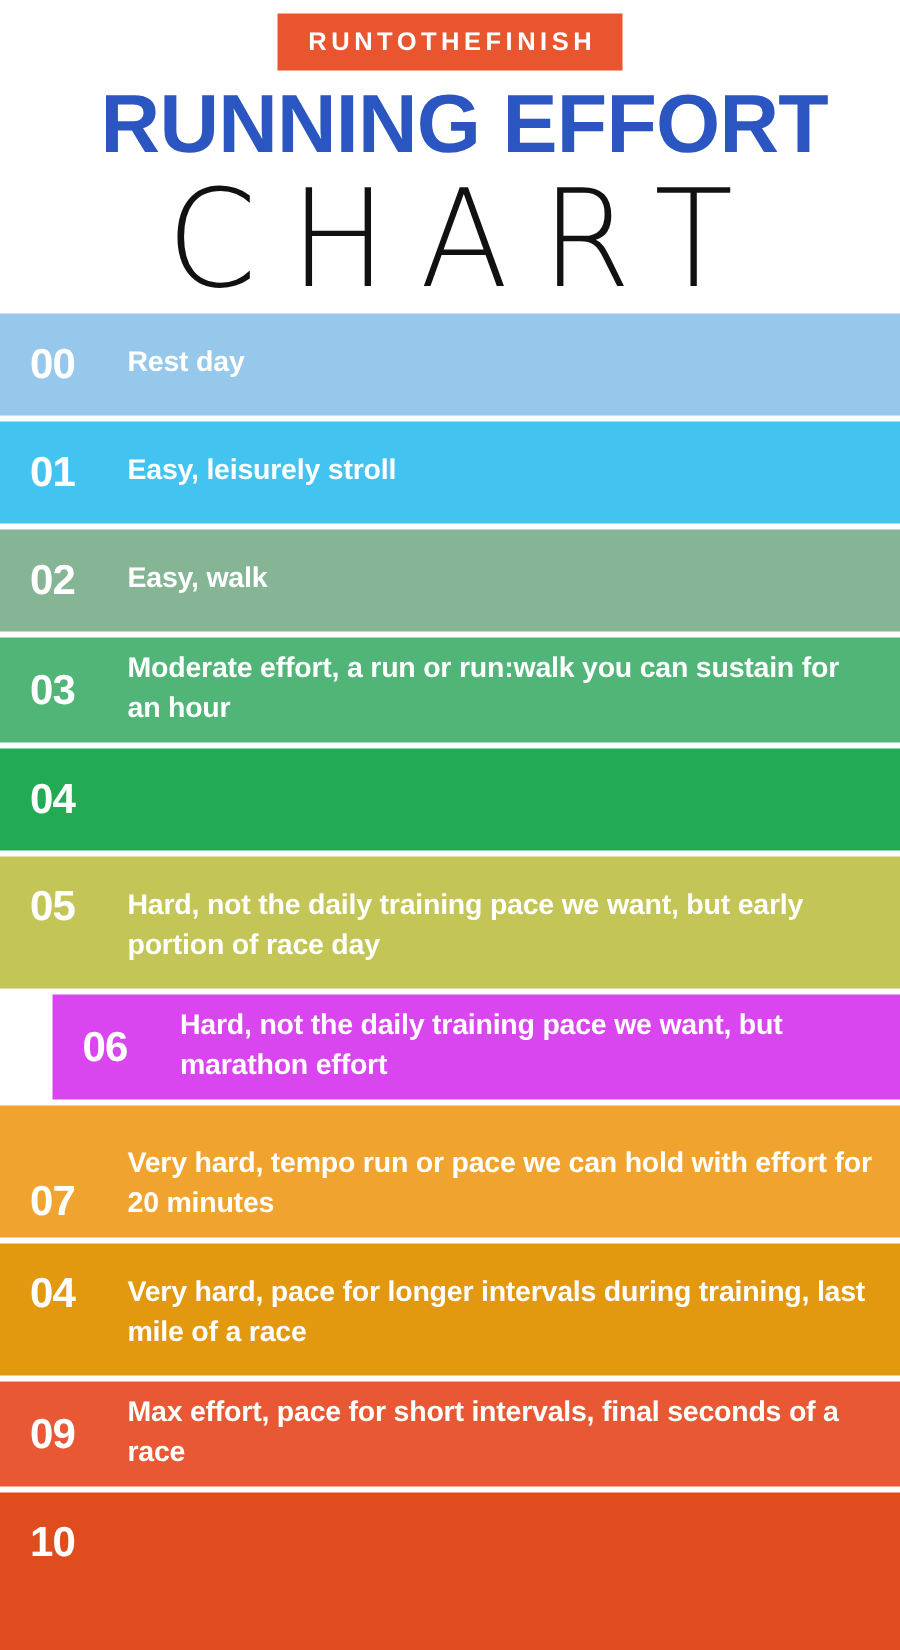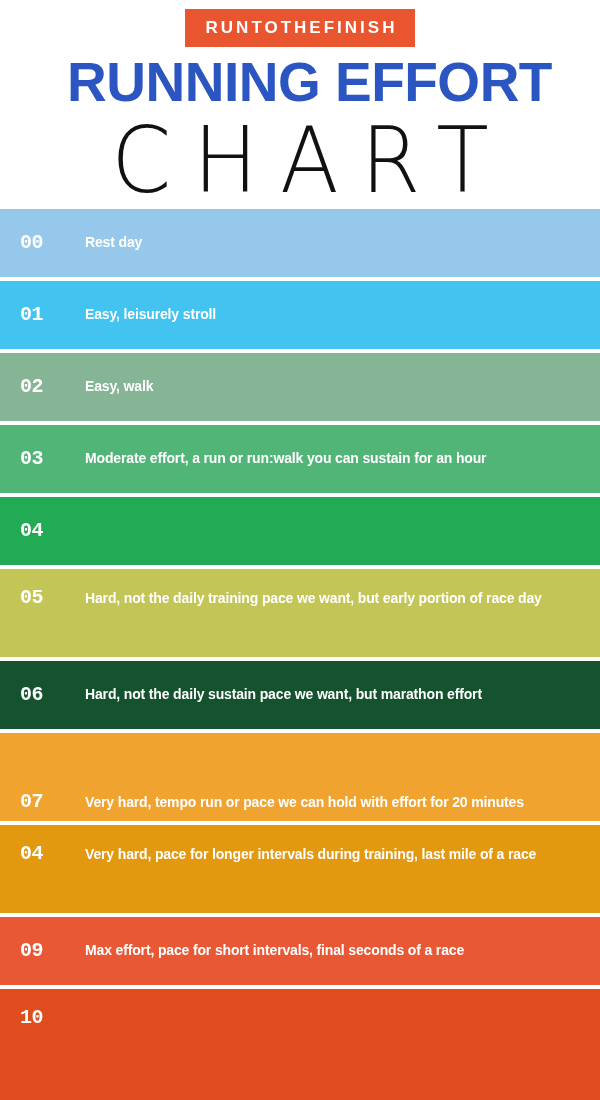--- a/index.html
+++ b/index.html
@@ -101,33 +101,33 @@
   .row.two-line {
     flex: 0 0 88px;
   }
   .row.last {
     flex: 1 1 auto;
   }
 
   .row-number {
     flex: 0 0 65px;
     color: #ffffff;
-    font-family: Liberation Mono, monospace;
+    font-family: Liberation Sans, sans-serif;
     font-weight: bold;
-    font-size: 20px;
+    font-size: 28px;
     line-height: 1.15;
     letter-spacing: -0.5px;
   }
 
   .row-text {
     flex: 1 1 auto;
     color: #ffffff;
     font-family: "Liberation Sans", sans-serif;
     font-weight: bold;
-    font-size: 14px;
+    font-size: 19px;
     line-height: 1.42;
     padding-top: 3px;
     letter-spacing: -0.15px;
   }
   .row.one-line .row-number { line-height: 1; }
   .row.one-line .row-text { padding-top: 0; }
 </style>
 </head>
 <body>
 
@@ -158,23 +158,23 @@
         <div class="row-number">03</div>
         <div class="row-text">Moderate effort, a run or run:walk you can sustain for an hour</div>
       </div>
       <div class="row one-line" style="background: rgb(34, 171, 84);">
         <div class="row-number">04</div>
       </div>
       <div class="row two-line" style="background: rgb(195, 197, 86);">
         <div class="row-number">05</div>
         <div class="row-text">Hard, not the daily training pace we want, but early portion of race day</div>
       </div>
-      <div class="row one-line" style="background: #14532d;">
+      <div class="row one-line" style="background: #d946ef; margin-left: 35px;">
         <div class="row-number">06</div>
-        <div class="row-text">Hard, not the daily sustain pace we want, but marathon effort</div>
+        <div class="row-text">Hard, not the daily training pace we want, but marathon effort</div>
       </div>
       <div class="row two-line" style="background: rgb(240, 163, 46); align-items: flex-end;">
         <div class="row-number">07</div>
         <div class="row-text">Very hard, tempo run or pace we can hold with effort for 20 minutes</div>
       </div>
       <div class="row two-line" style="background: rgb(226, 152, 15);">
         <div class="row-number">04</div>
         <div class="row-text">Very hard, pace for longer intervals during training, last mile of a race</div>
       </div>
       <div class="row one-line" style="background: rgb(232, 88, 53);">

